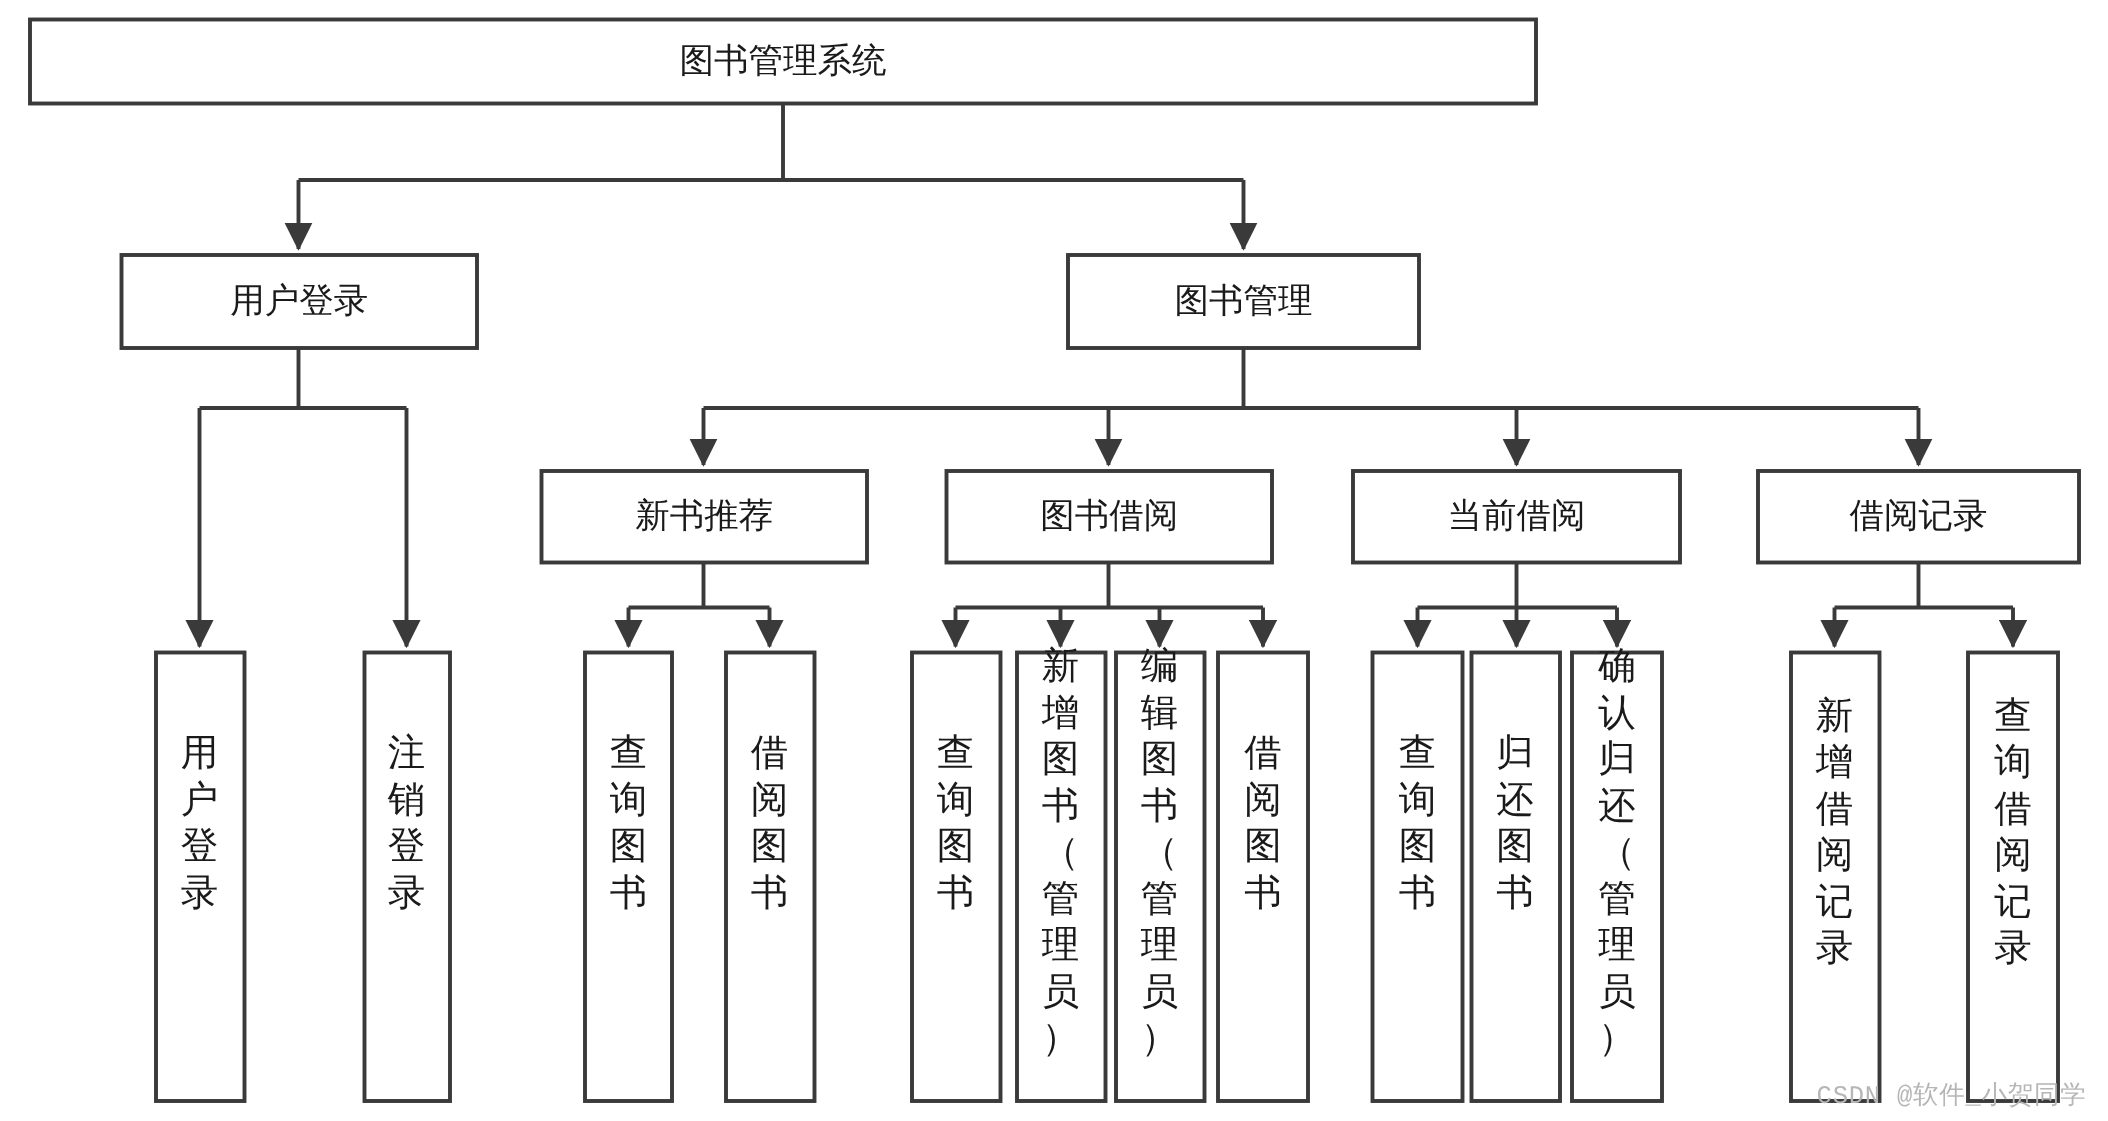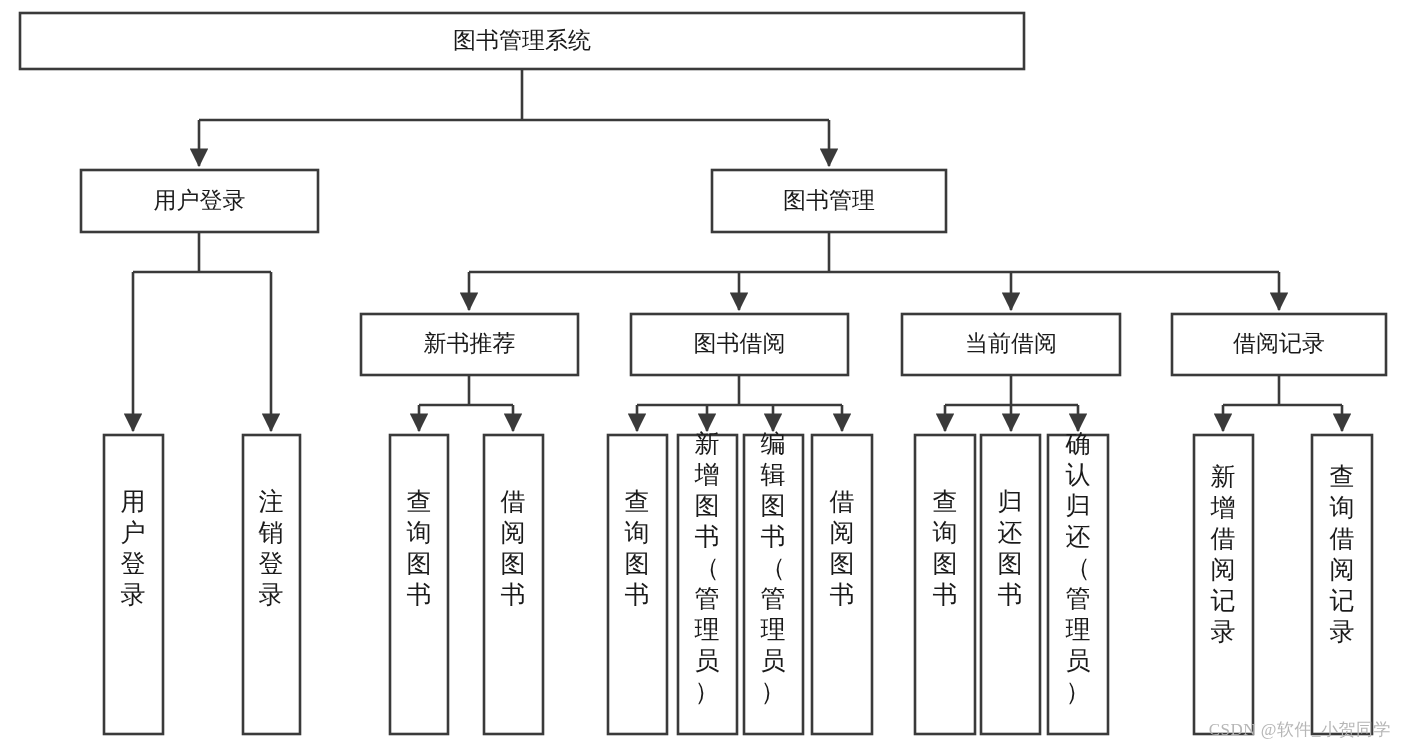--- a/index.html
+++ b/index.html
@@ -44,21 +44,21 @@
     stroke-linecap: butt;
   }
   .arrow-head {
     fill: #3a3a3a;
     stroke: none;
   }
   .watermark {
     position: absolute;
     right: 14px;
     bottom: 6px;
-    font-family: Liberation Serif, serif;
+    font-family: Liberation Mono, monospace;
     font-size: 17px;
     color: #b6b6b6;
     letter-spacing: 0.5px;
     white-space: nowrap;
     user-select: none;
   }
 </style>
 </head>
 <body>
 

